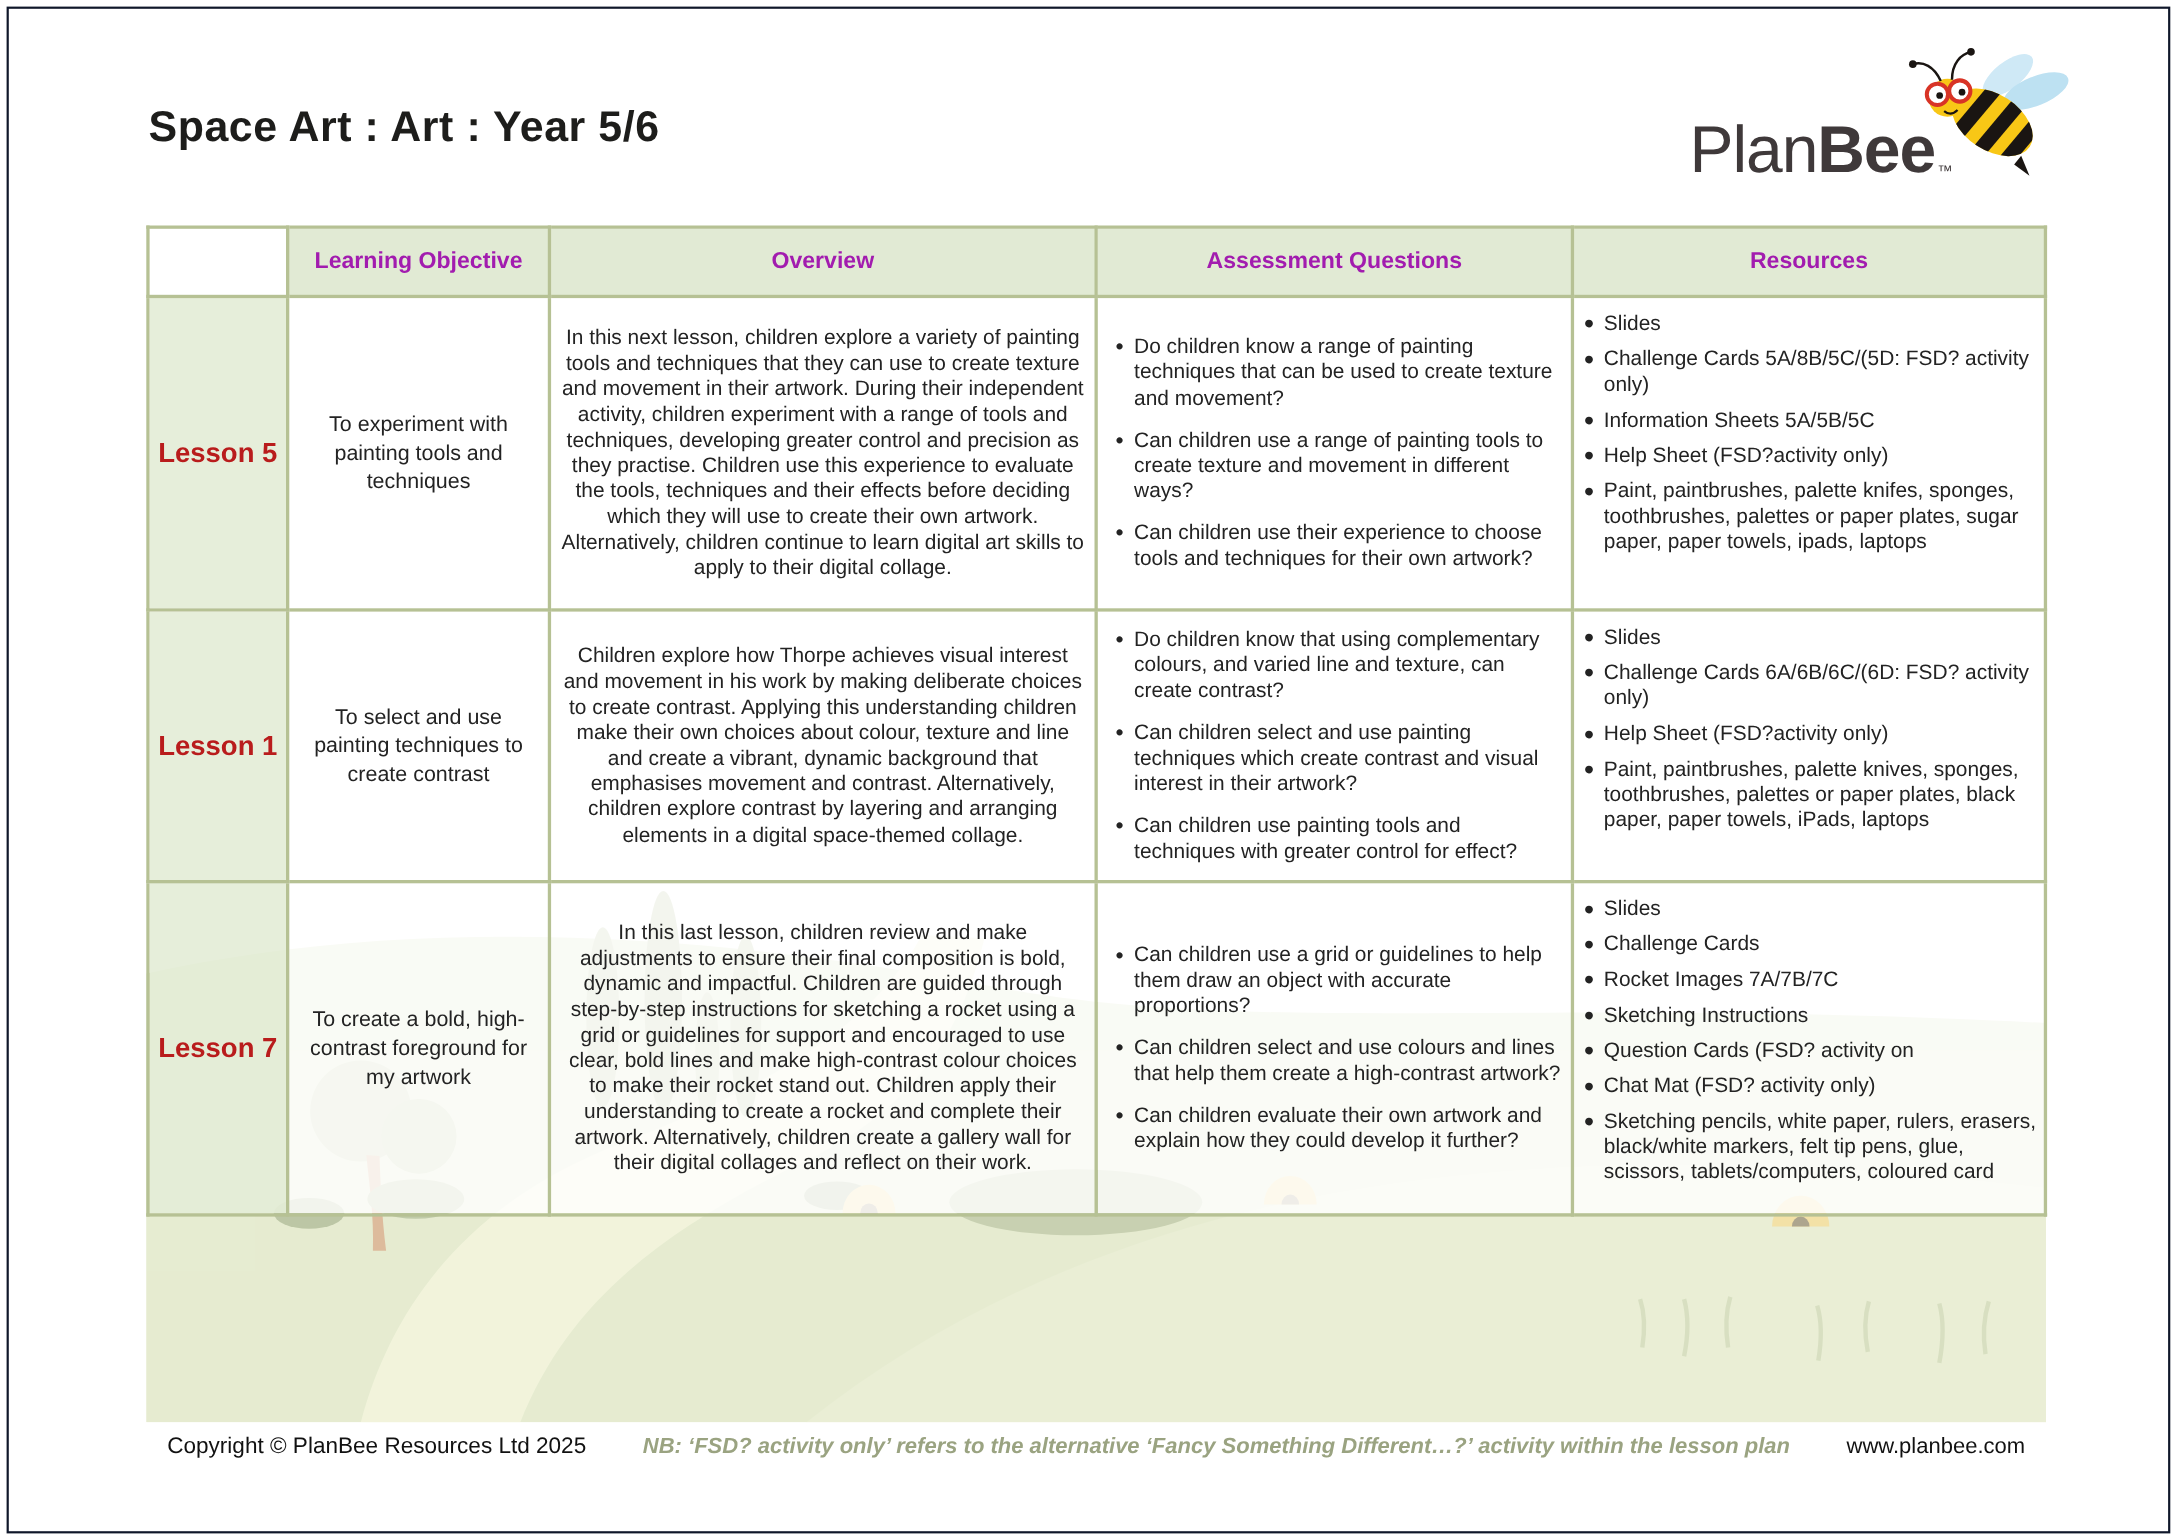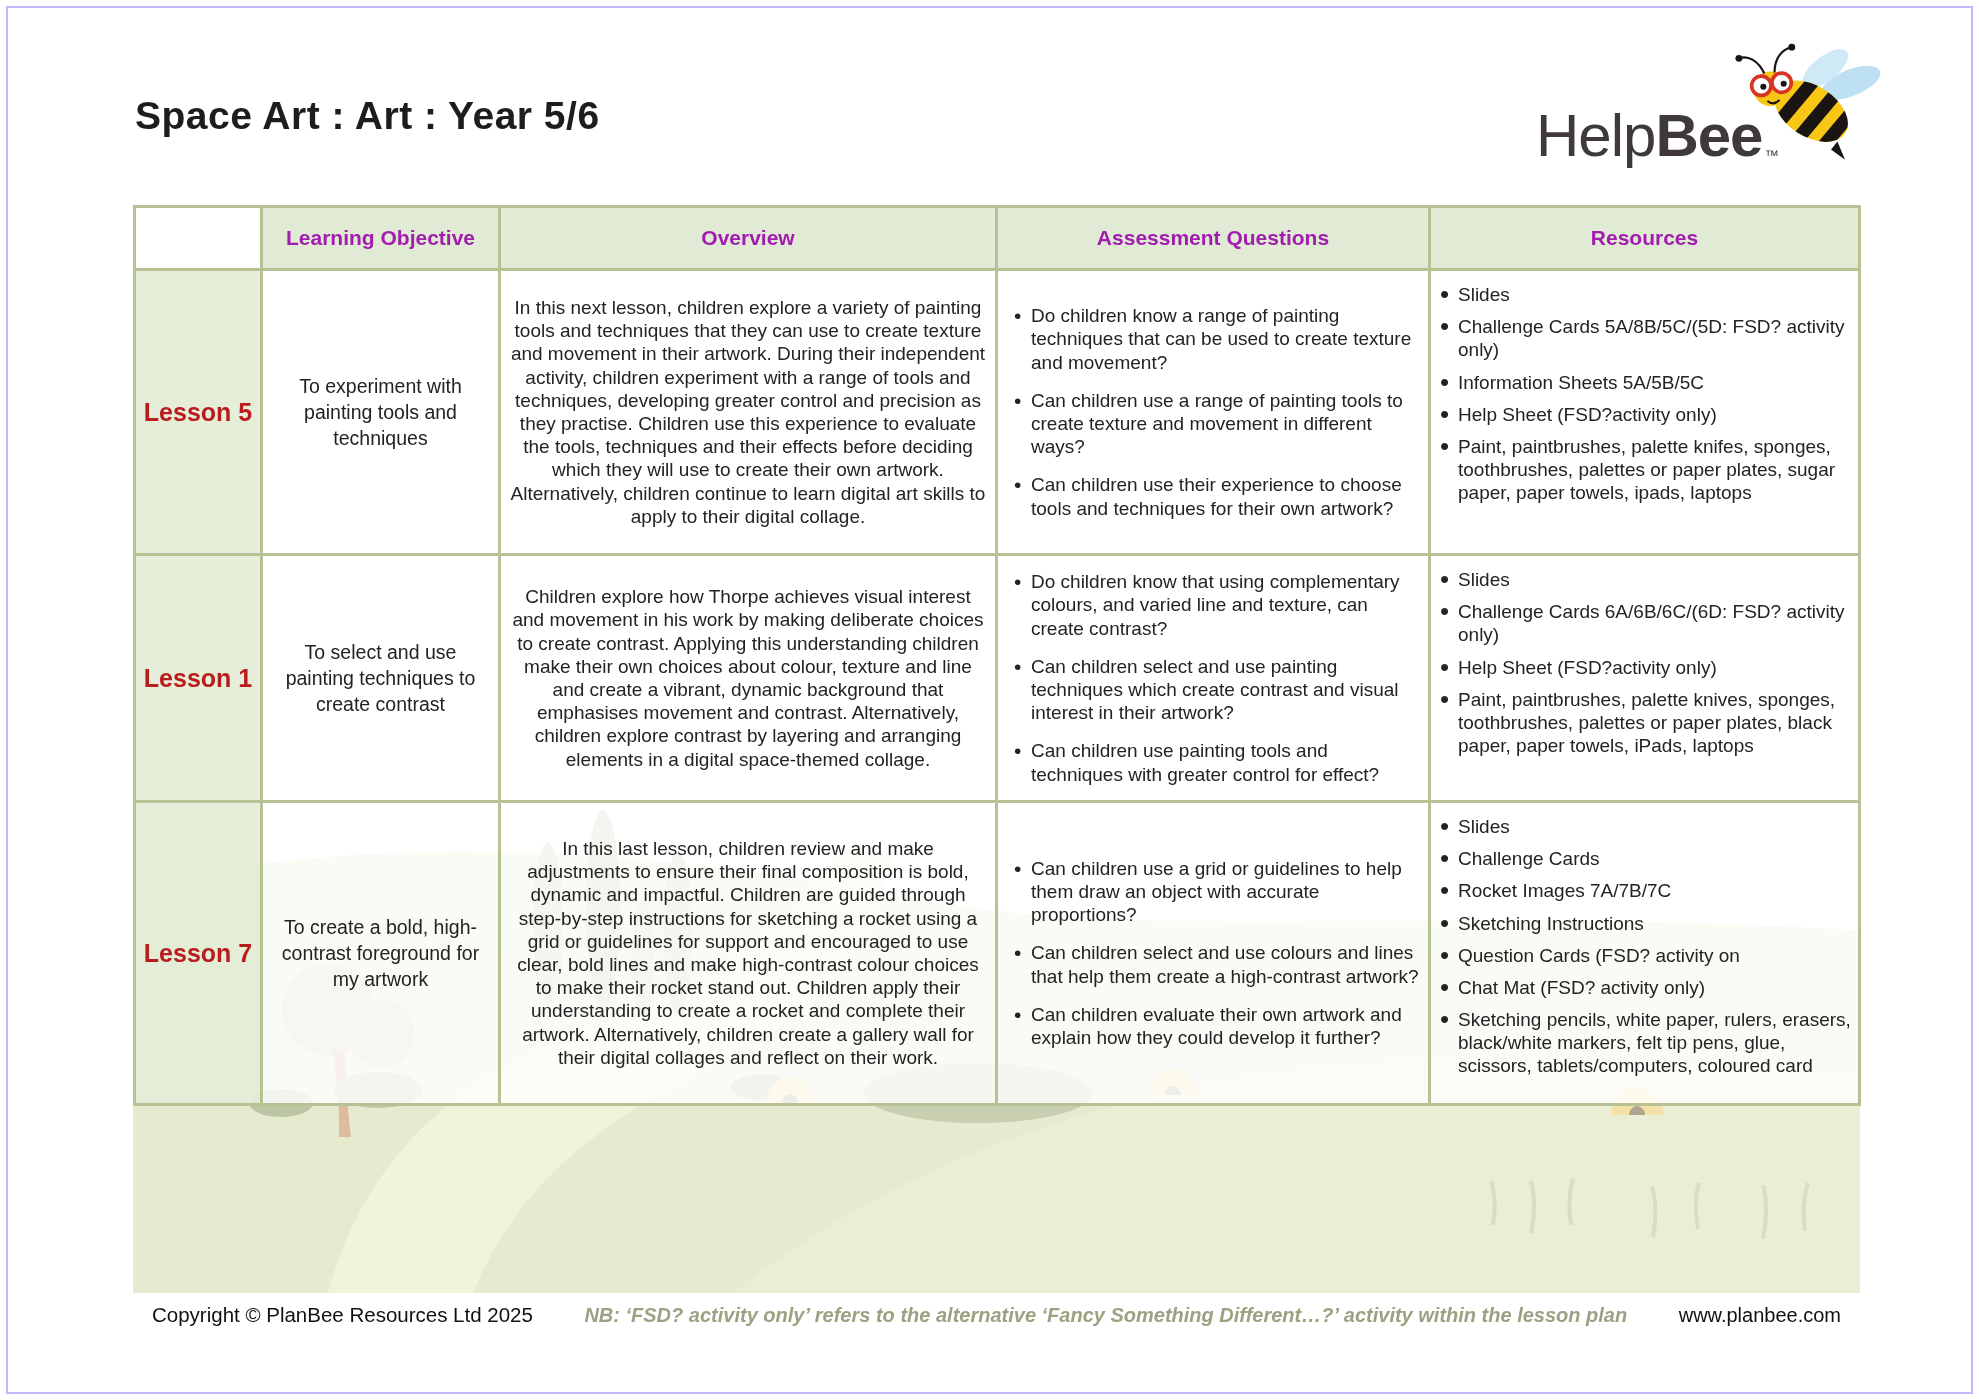--- a/index.html
+++ b/index.html
@@ -1,17 +1,17 @@
 <!DOCTYPE html>
 <html><head>
 <meta charset="utf-8">
 <style>
   html,body{margin:0;padding:0;background:#ffffff;width:1979px;height:1400px;overflow:hidden;
     font-family:"Liberation Sans", sans-serif;color:#1f1f1f;}
-  .frame{position:absolute;inset:6px;border:2px solid #c4b5fd;background:#ffffff;overflow:hidden;}
+  .frame{position:absolute;inset:6px;border:2px solid #0f172a;background:#ffffff;overflow:hidden;}
 
   
   .page-title{position:absolute;left:127px;top:86px;font-size:39px;font-weight:bold;
     letter-spacing:0.5px;color:#1d1d1b;}
   .logo{position:absolute;left:1500px;top:30px;width:420px;height:140px;}
   .logo-text{position:absolute;left:28px;bottom:8px;font-size:60px;color:#3f393a;letter-spacing:-1px;}
   .logo-text .plan{font-weight:normal;}
   .logo-text .bee{font-weight:bold;}
   .logo-text .tm{font-size:14px;font-weight:normal;vertical-align:baseline;position:relative;top:4px;left:2px;}
   .bee-svg{position:absolute;right:40px;top:0;width:168px;height:122px;}
@@ -74,21 +74,21 @@
       <path d="M36,35 C30,22 20,17 11,20" stroke="#1a1512" fill="none" stroke-width="2.2"></path>
       <circle cx="11" cy="20" r="3.4" fill="#1a1512"></circle>
       <path d="M46,34 C46,19 54,11 63,9" stroke="#1a1512" fill="none" stroke-width="2.2"></path>
       <circle cx="63" cy="9" r="3.4" fill="#1a1512"></circle>
       <circle cx="33" cy="47" r="9.5" fill="#ffffff" stroke="#d83426" stroke-width="3.6"></circle>
       <circle cx="53" cy="44" r="9.5" fill="#ffffff" stroke="#d83426" stroke-width="3.6"></circle>
       <circle cx="35" cy="48" r="3" fill="#1a1512"></circle>
       <circle cx="55" cy="45" r="3" fill="#1a1512"></circle>
       <path d="M39,62 Q45,67 51,61" stroke="#1a1512" stroke-width="2" fill="none"></path>
     </svg>
-    <div class="logo-text"><span class="plan">Help</span><span class="bee">Bee</span><span class="tm">™</span></div>
+    <div class="logo-text"><span class="plan">Plan</span><span class="bee">Bee</span><span class="tm">™</span></div>
   </div>
 
   <svg class="landscape" viewBox="0 0 1727 538" preserveAspectRatio="none">
     <path d="M0,130 C250,75 520,95 760,140 C1000,188 1250,150 1727,175 L1727,538 L0,538 Z" fill="#cbd6a2"></path>
     <rect x="0" y="200" width="1727" height="338" fill="#d2dcab"></rect>
     <path d="M600,538 C900,300 1300,275 1727,325 L1727,538 Z" fill="#d9e1b3"></path>
     <path d="M705,95 C660,180 560,235 430,285 C300,335 225,425 195,538 L340,538 C385,425 475,360 600,300 C700,252 742,180 762,98 Z" fill="#e8ebbf"></path>
     <ellipse cx="415" cy="170" rx="15" ry="82" fill="#9dad72"></ellipse>
     <ellipse cx="470" cy="155" rx="17" ry="100" fill="#94a46a"></ellipse>
     <ellipse cx="545" cy="178" rx="14" ry="82" fill="#9dad72"></ellipse>

